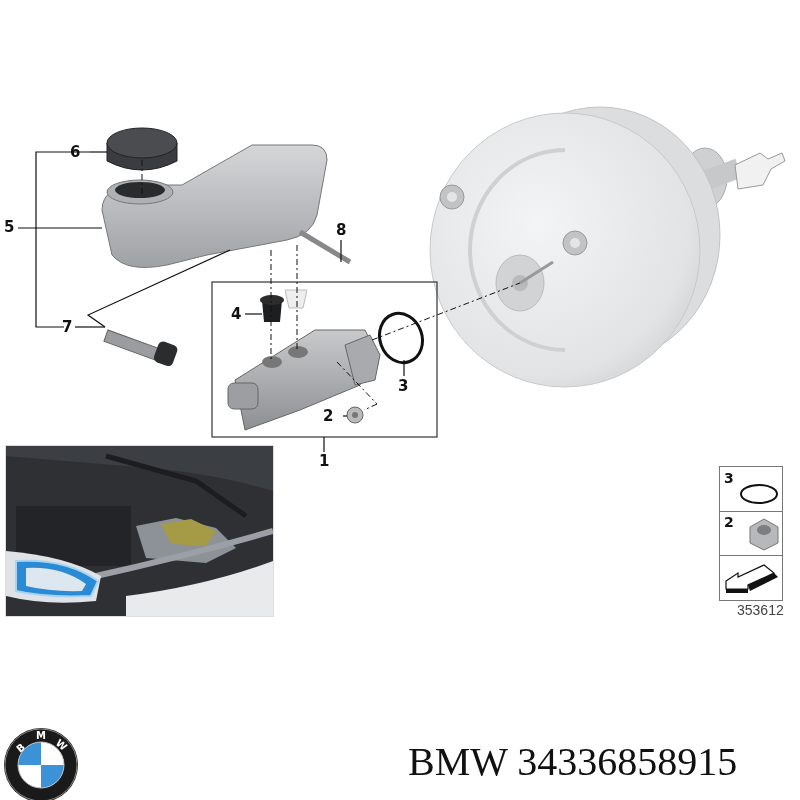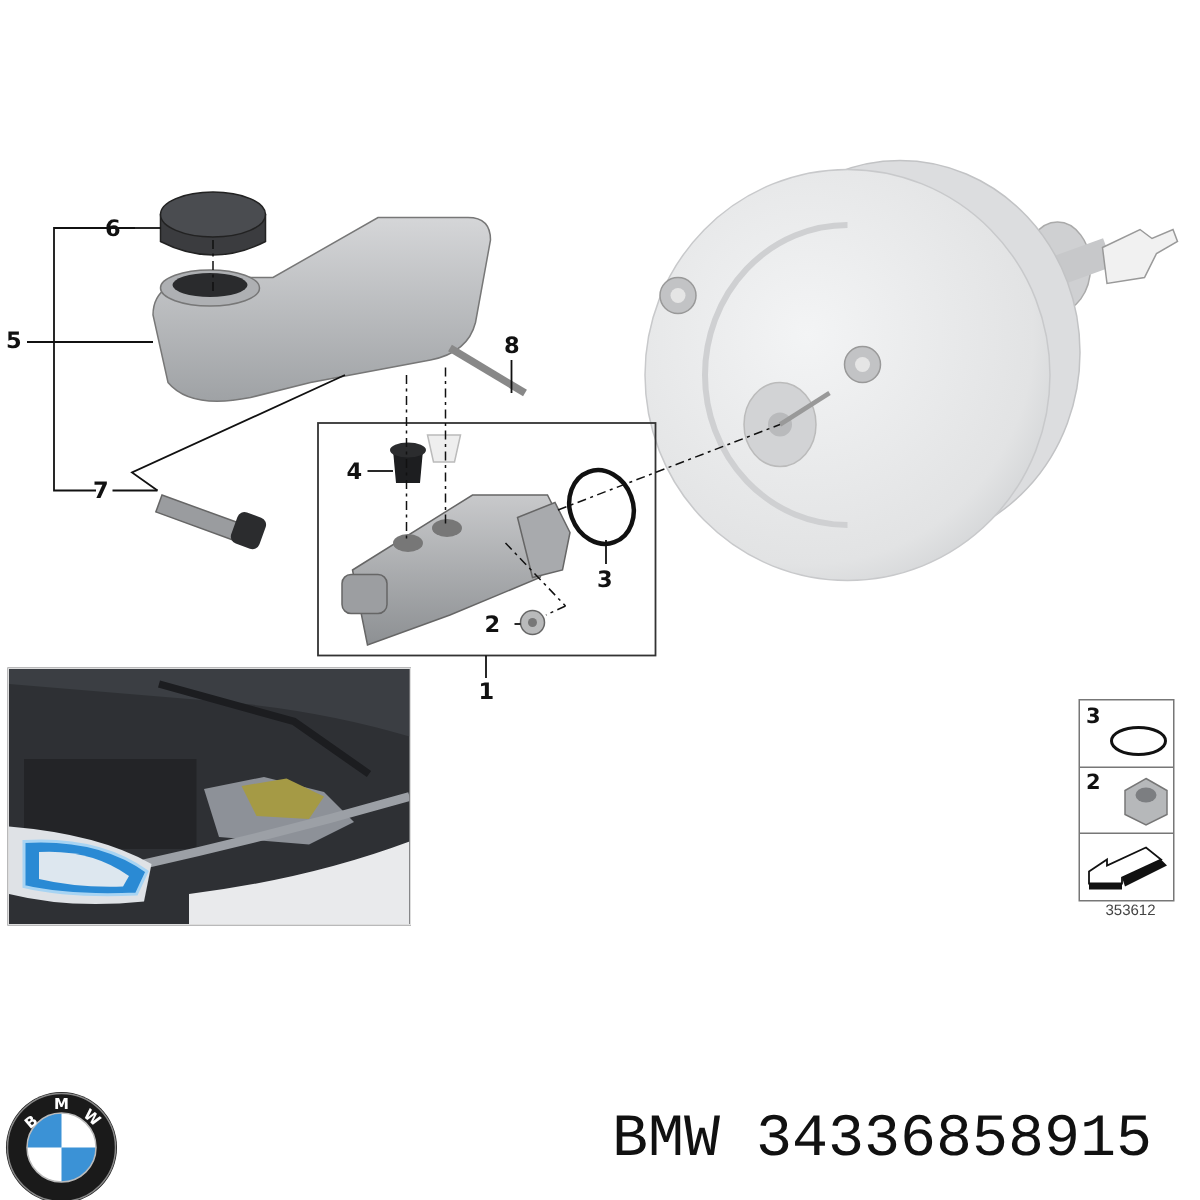--- a/index.html
+++ b/index.html
@@ -1,20 +1,20 @@
 <!DOCTYPE html>
 <html><head>
 <meta charset="utf-8">
 <style>
   html, body { margin:0; padding:0; background:#ffffff; }
   body { width:800px; height:800px; position:relative; overflow:hidden; font-family:"Liberation Sans", sans-serif; }
   .abs { position:absolute; }
   .callout { position:absolute; font-family:"DejaVu Sans", sans-serif; font-weight:bold; font-size:15px; color:#111; line-height:1; }
-  .footer-text { position:absolute; left:408px; top:738px; font-size:40px; color:#111; letter-spacing:0px; font-family:Liberation Mono, monospace; }
-  .caption-id { position:absolute; left:737px; top:602px; font-size:10px; color:#444; font-family:"Liberation Sans", sans-serif; }
+  .footer-text { position:absolute; left:408px; top:738px; font-size:40px; color:#111; letter-spacing:0px; font-family:Liberation Serif, serif; }
+  .caption-id { position:absolute; left:737px; top:602px; font-size:14px; color:#444; font-family:"Liberation Sans", sans-serif; }
   .photo { position:absolute; left:5px; top:445px; width:267px; height:170px; background:#2b2d31; overflow:hidden; border:1px solid #ddd; }
   .legend-box { position:absolute; left:719px; top:466px; width:62px; height:133px; border:1px solid #777; background:#fff; }
   .legend-cell { position:absolute; left:0; width:62px; border-bottom:1px solid #777; }
 </style>
 </head>
 <body>
 
 <svg class="abs" width="800" height="800" viewBox="0 0 800 800" style="left:0;top:0;">
   <defs>
     <radialGradient id="boostGrad" cx="40%" cy="40%" r="70%">

